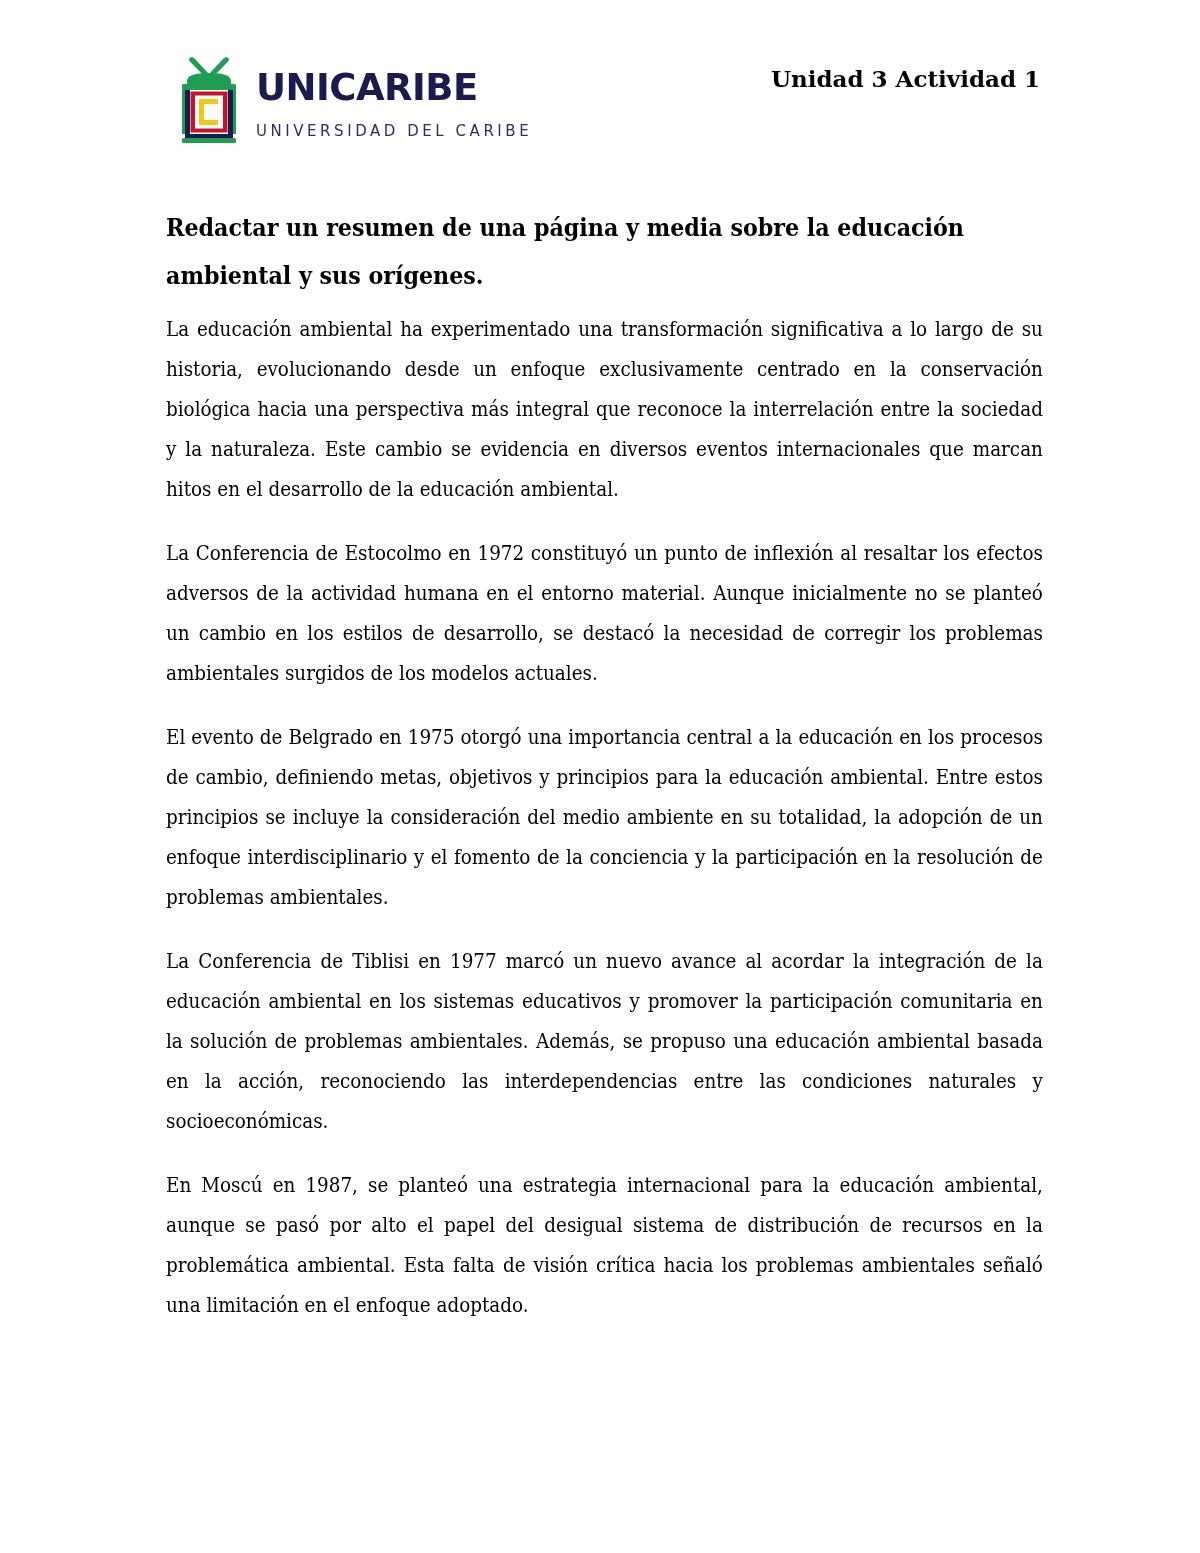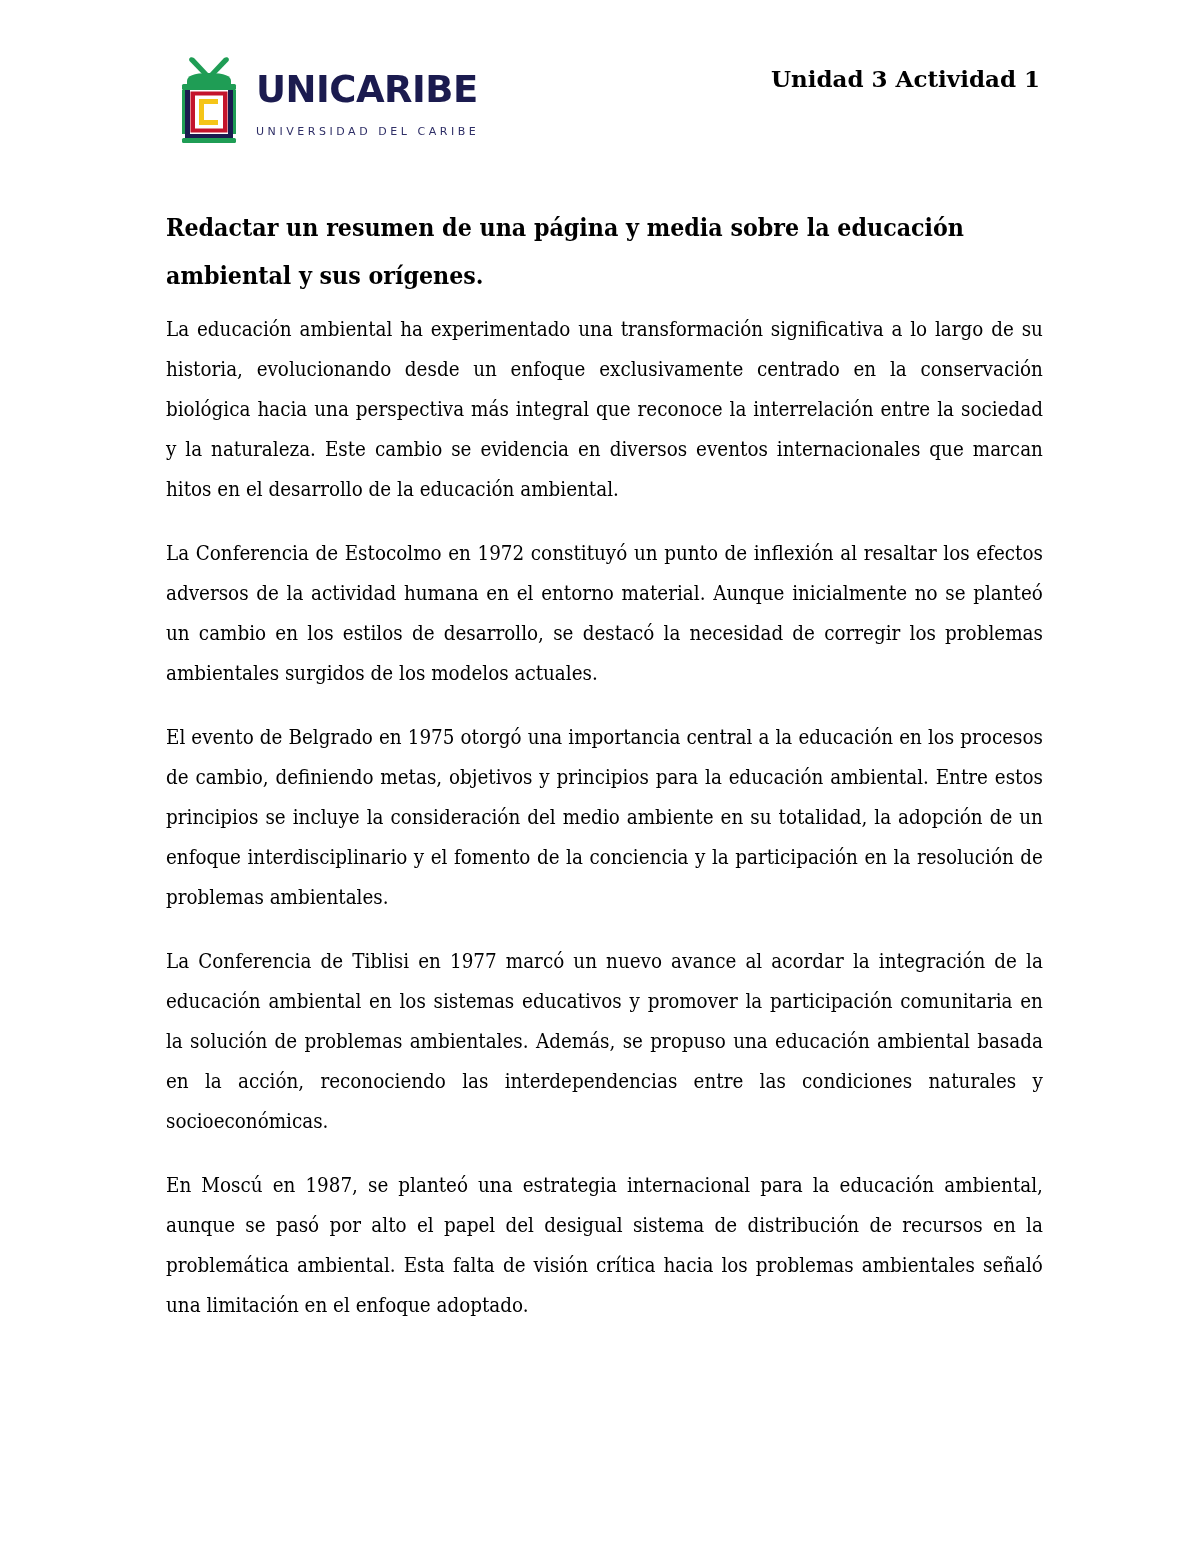--- a/index.html
+++ b/index.html
@@ -61,21 +61,21 @@
     font-family: "DejaVu Sans", "Liberation Sans", sans-serif;
     font-weight: 700;
     font-size: 37px;
     line-height: 0.98;
     letter-spacing: -0.5px;
     color: #1b1b4f;
   }
   .logo-tagline {
     font-family: "DejaVu Sans", "Liberation Sans", sans-serif;
     font-weight: 400;
-    font-size: 11px;
+    font-size: 15px;
     line-height: 1.2;
     letter-spacing: 3.55px;
     color: #2e2e66;
     margin-top: 16px;
     white-space: nowrap;
   }
 
   
   .header-title {
     text-align: center;

